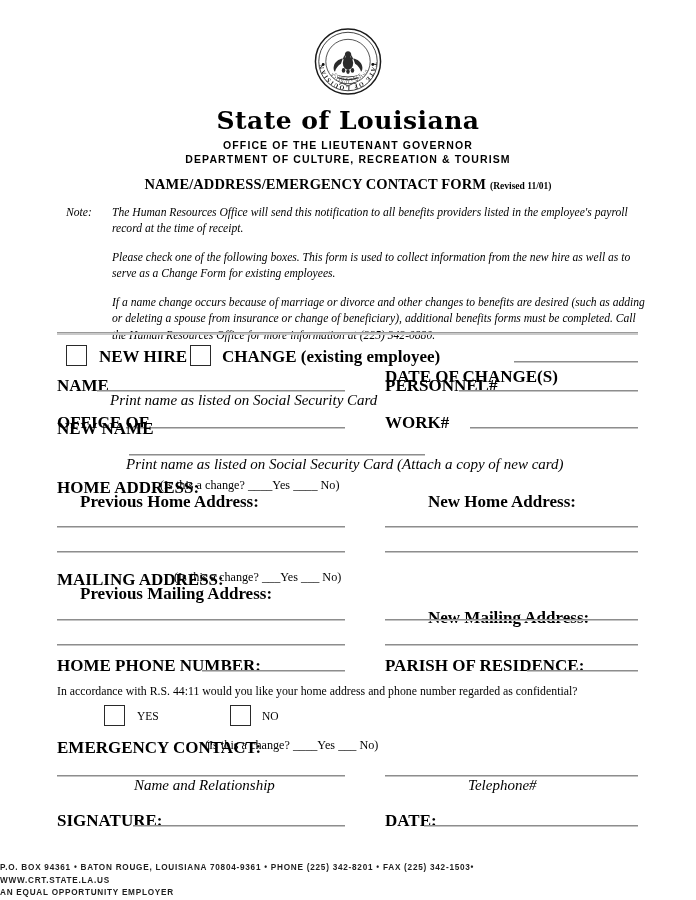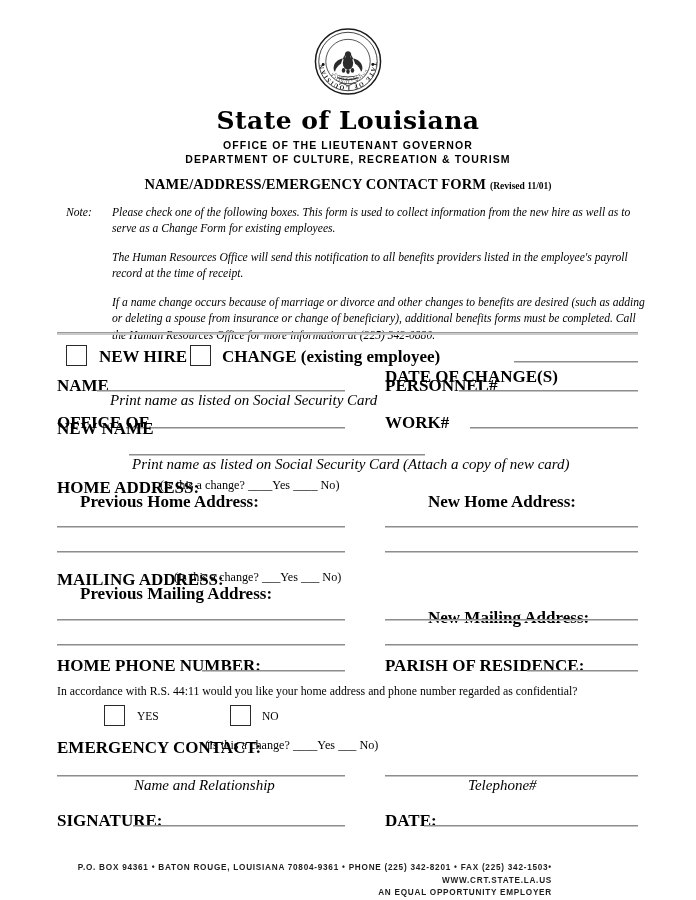--- a/index.html
+++ b/index.html
@@ -144,21 +144,21 @@
     box-sizing: border-box;
     background: #fff;
   }
 
   
   .footer {
     position: absolute;
     left: 0;
     top: 862px;
     width: 552px;
-    text-align: right;
+    text-align: left;
     font-family: "Liberation Sans", sans-serif;
     font-weight: bold;
     font-size: 8.2px;
     letter-spacing: 0.75px;
     text-transform: uppercase;
     color: #1d1d1d;
     line-height: 1.55;
   }
 </style>
 </head>
@@ -218,22 +218,22 @@
   </div>
 
   <div class="form-title-row">
     <span class="form-title">NAME/ADDRESS/EMERGENCY CONTACT FORM</span><span class="form-rev">(Revised 11/01)</span>
   </div>
 
   <div class="note">
     <div class="note-row">
       <div class="note-label">Note:</div>
       <div class="note-body">
+        <div class="note-p">The Human Resources Office will send this notification to all benefits providers listed in the employee's payroll record at the time of receipt.</div>
         <div class="note-p">Please check one of the following boxes.  This form is used to collect information from the new hire as well as to serve as a Change Form for existing employees.</div>
-        <div class="note-p">The Human Resources Office will send this notification to all benefits providers listed in the employee's payroll record at the time of receipt.</div>
         <div class="note-p">If a name change occurs because of marriage or divorce and other changes to benefits are desired (such as adding or deleting a spouse from insurance or change of beneficiary), additional benefits forms must be completed.  Call the Human Resources Office for more information at (225) 342-0880.</div>
       </div>
     </div>
   </div>
 
   <div class="hrule rule-top"></div>
 
   <div class="cbox" style="left:66px; top:345px;"></div>
   <div class="t b" style="left:99px; top:347px;">NEW HIRE</div>
 
@@ -251,21 +251,21 @@
   <div class="fline" style="left:459px; top:390px; width:179px;"></div>
 
   <div class="t b" style="left:57px; top:413px;">OFFICE OF</div>
   <div class="fline" style="left:126px; top:427px; width:219px;"></div>
 
   <div class="t b" style="left:385px; top:413px;">WORK#</div>
   <div class="fline" style="left:470px; top:427px; width:168px;"></div>
 
   <div class="t b" style="left:57px; top:419px;">NEW NAME</div>
   <div class="fline" style="left:129px; top:454px; width:296px;"></div>
-  <div class="t it" style="left:132px; top:456px;text-align:right;">Print name as listed on Social Security Card (Attach a copy of new card)</div>
+  <div class="t it" style="left:126px; top:456px;text-align:right;">Print name as listed on Social Security Card (Attach a copy of new card)</div>
 
   <div class="t b" style="left:57px; top:478px;">HOME ADDRESS:</div>
   <div class="t n" style="left:160px; top:478px;">(Is this a change? ____Yes ____ No)</div>
 
   <div class="t b" style="left:80px; top:492px;">Previous Home Address:</div>
   <div class="t b" style="left:428px; top:492px;">New Home Address:</div>
 
   <div class="fline" style="left:57px; top:526px; width:288px;"></div>
   <div class="fline" style="left:57px; top:551px; width:288px;"></div>
   <div class="fline" style="left:385px; top:526px; width:253px;"></div>

